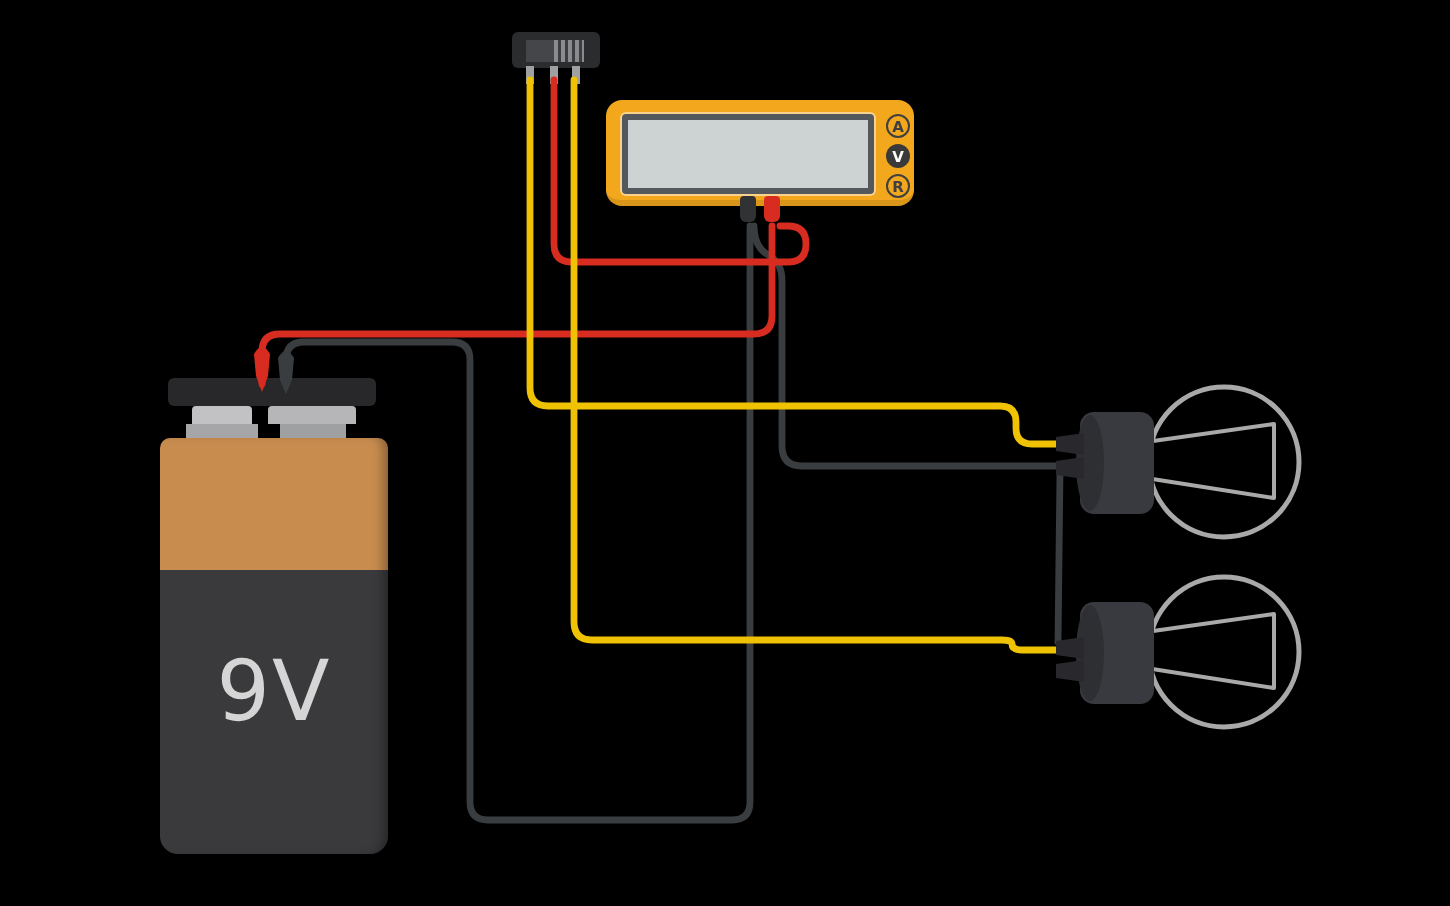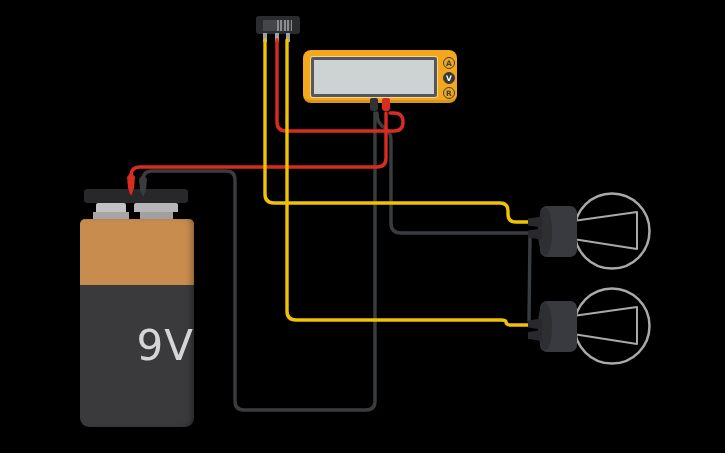--- a/index.html
+++ b/index.html
@@ -10,21 +10,21 @@
   
   #battery-cap{left:84px;top:189px;width:104px;height:14px;background:#28282A;border-radius:3px;}
   #bat-term-l-top{left:96px;top:203px;width:30px;height:9px;background:#C2C2C4;border-radius:2px 2px 0 0;}
   #bat-term-l-bot{left:93px;top:212px;width:36px;height:9px;background:#A6A6A8;}
   #bat-term-r-top{left:134px;top:203px;width:44px;height:9px;background:#B6B6B8;border-radius:2px 2px 0 0;}
   #bat-term-r-bot{left:140px;top:212px;width:33px;height:9px;background:#9EA0A2;}
   #battery-body{left:80px;top:219px;width:114px;height:208px;
     background:linear-gradient(#C88C4F 0 66px,#3A3A3C 66px 100%);
     border-radius:5px 5px 9px 9px;
     box-shadow:inset -5px 0 6px -3px rgba(0,0,0,.35);}
-  #battery-label{position:absolute;left:0;top:102px;width:100%;text-align:right;
+  #battery-label{position:absolute;left:0;top:102px;width:100%;text-align:center;
     font-size:42px;color:#D5D5D5;letter-spacing:1px;}
 
   
   #switch-body{left:256px;top:16px;width:44px;height:18px;background:#2B2C2E;border-radius:3px;}
   #switch-slot{left:263px;top:20px;width:29px;height:11px;background:#454649;}
   #switch-knob{left:277px;top:20px;width:15px;height:11px;
     background:repeating-linear-gradient(90deg,#8A8B8E 0 2px,#3C3D3F 2px 3.5px);}
   .pin{width:4px;height:9px;background:#9EA0A2;}
   #pin1{left:263px;top:33px;} #pin2{left:275px;top:33px;} #pin3{left:286px;top:33px;}
 

